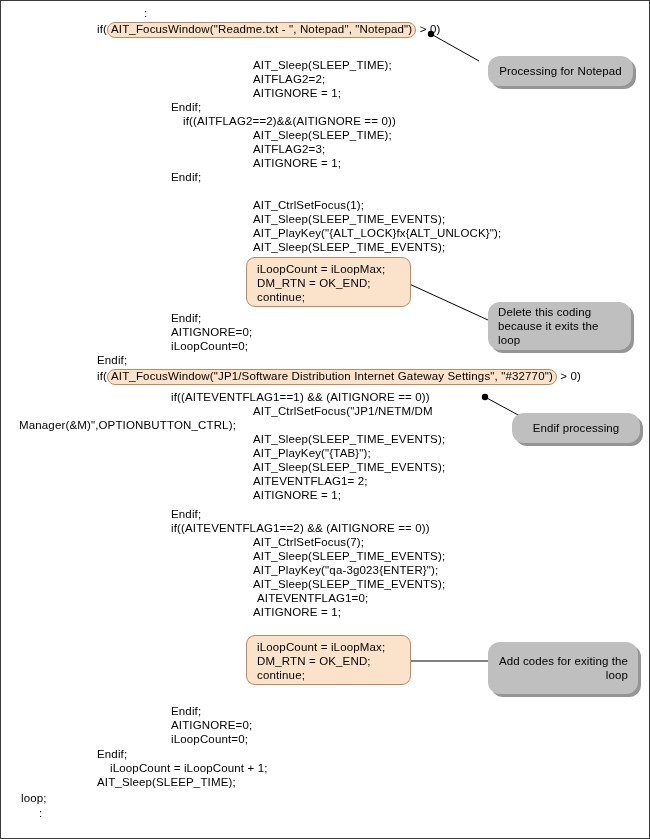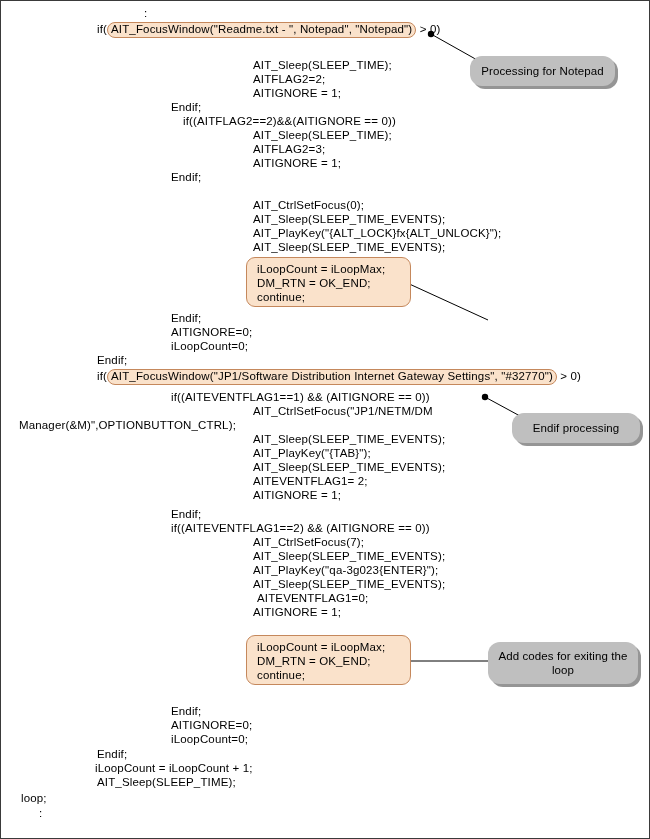--- a/index.html
+++ b/index.html
@@ -110,21 +110,21 @@
       <div class="line" style="left: 96px; top: 21px;"><span>if(</span><span class="hl">AIT_FocusWindow("Readme.txt - ", Notepad", "Notepad")</span><span> &gt; 0)</span></div>
       <div class="line" style="left: 252px; top: 58px;">AIT_Sleep(SLEEP_TIME);</div>
       <div class="line" style="left: 252px; top: 72px;">AITFLAG2=2;</div>
       <div class="line" style="left: 252px; top: 86px;">AITIGNORE = 1;</div>
       <div class="line" style="left: 170px; top: 100px;">Endif;</div>
       <div class="line" style="left: 182px; top: 114px;">if((AITFLAG2==2)&amp;&amp;(AITIGNORE == 0))</div>
       <div class="line" style="left: 252px; top: 128px;">AIT_Sleep(SLEEP_TIME);</div>
       <div class="line" style="left: 252px; top: 142px;">AITFLAG2=3;</div>
       <div class="line" style="left: 252px; top: 156px;">AITIGNORE = 1;</div>
       <div class="line" style="left: 170px; top: 170px;">Endif;</div>
-      <div class="line" style="left: 252px; top: 198px;">AIT_CtrlSetFocus(0);</div>
+      <div class="line" style="left: 252px; top: 198px;">AIT_CtrlSetFocus(1);</div>
       <div class="line" style="left: 252px; top: 212px;">AIT_Sleep(SLEEP_TIME_EVENTS);</div>
       <div class="line" style="left: 252px; top: 226px;">AIT_PlayKey("{ALT_LOCK}fx{ALT_UNLOCK}");</div>
       <div class="line" style="left: 252px; top: 240px;">AIT_Sleep(SLEEP_TIME_EVENTS);</div>
       <div class="line" style="left: 170px; top: 311px;">Endif;</div>
       <div class="line" style="left: 170px; top: 325px;">AITIGNORE=0;</div>
       <div class="line" style="left: 170px; top: 339px;">iLoopCount=0;</div>
       <div class="line" style="left: 96px; top: 353px;">Endif;</div>
       <div class="line" style="left: 96px; top: 368px;"><span>if(</span><span class="hl">AIT_FocusWindow("JP1/Software Distribution Internet Gateway Settings", "#32770")</span><span> &gt; 0)</span></div>
       <div class="line" style="left: 170px; top: 390px; text-align: right;">if((AITEVENTFLAG1==1) &amp;&amp; (AITIGNORE == 0))</div>
       <div class="line" style="left: 252px; top: 404px;">AIT_CtrlSetFocus("JP1/NETM/DM</div>
@@ -139,38 +139,41 @@
       <div class="line" style="left: 252px; top: 535px;">AIT_CtrlSetFocus(7);</div>
       <div class="line" style="left: 252px; top: 549px;">AIT_Sleep(SLEEP_TIME_EVENTS);</div>
       <div class="line" style="left: 252px; top: 563px;">AIT_PlayKey("qa-3g023{ENTER}");</div>
       <div class="line" style="left: 252px; top: 577px;">AIT_Sleep(SLEEP_TIME_EVENTS);</div>
       <div class="line" style="left: 256px; top: 591px;">AITEVENTFLAG1=0;</div>
       <div class="line" style="left: 252px; top: 605px;">AITIGNORE = 1;</div>
       <div class="line" style="left: 170px; top: 704px;">Endif;</div>
       <div class="line" style="left: 170px; top: 718px;">AITIGNORE=0;</div>
       <div class="line" style="left: 170px; top: 732px;">iLoopCount=0;</div>
       <div class="line" style="left: 96px; top: 747px;">Endif;</div>
-      <div class="line" style="left: 78px; top: 761px; padding-left: 16px;">iLoopCount = iLoopCount + 1;</div>
+      <div class="line" style="left: 93px; top: 761px; padding-left: 16px;">iLoopCount = iLoopCount + 1;</div>
       <div class="line" style="left: 96px; top: 775px;">AIT_Sleep(SLEEP_TIME);</div>
       <div class="line" style="left: 20px; top: 791px;">loop;</div>
       <div class="line" style="left: 38px; top: 806px;">:</div>
     </div>
 
 <div class="codebox" style="left: 245px; top: 256px; width: 165px; height: 50px;">
       <div class="cb-line">iLoopCount = iLoopMax;</div>
       <div class="cb-line">DM_RTN = OK_END;</div>
       <div class="cb-line">continue;</div>
     </div>
     <div class="codebox" style="left: 245px; top: 634px; width: 165px; height: 50px;">
       <div class="cb-line">iLoopCount = iLoopMax;</div>
       <div class="cb-line">DM_RTN = OK_END;</div>
       <div class="cb-line">continue;</div>
     </div>
-    <div class="callout" style="left: 469px; top: 55px; width: 145px; height: 30px;">
+    <div class="callout" style="left: 487px; top: 55px; width: 145px; height: 30px;">
       <span>Processing for Notepad</span>
+    </div>
+    <div class="callout" style="left: 487px; top: 301px; width: 143px; height: 48px; justify-content: flex-start; text-align: left;">
+      <span>Delete this coding because it exits the loop</span>
     </div>
     <div class="callout" style="left: 511px; top: 412px; width: 128px; height: 30px;">
       <span>Endif processing</span>
     </div>
-    <div class="callout" style="left: 487px; top: 641px; width: 150px; height: 42px;">
+    <div class="callout" style="left: 487px; top: 641px; width: 150px; height: 52px; text-align: right;">
       <span>Add codes for exiting the loop</span>
     </div>
   </div>
 
 </body></html>

